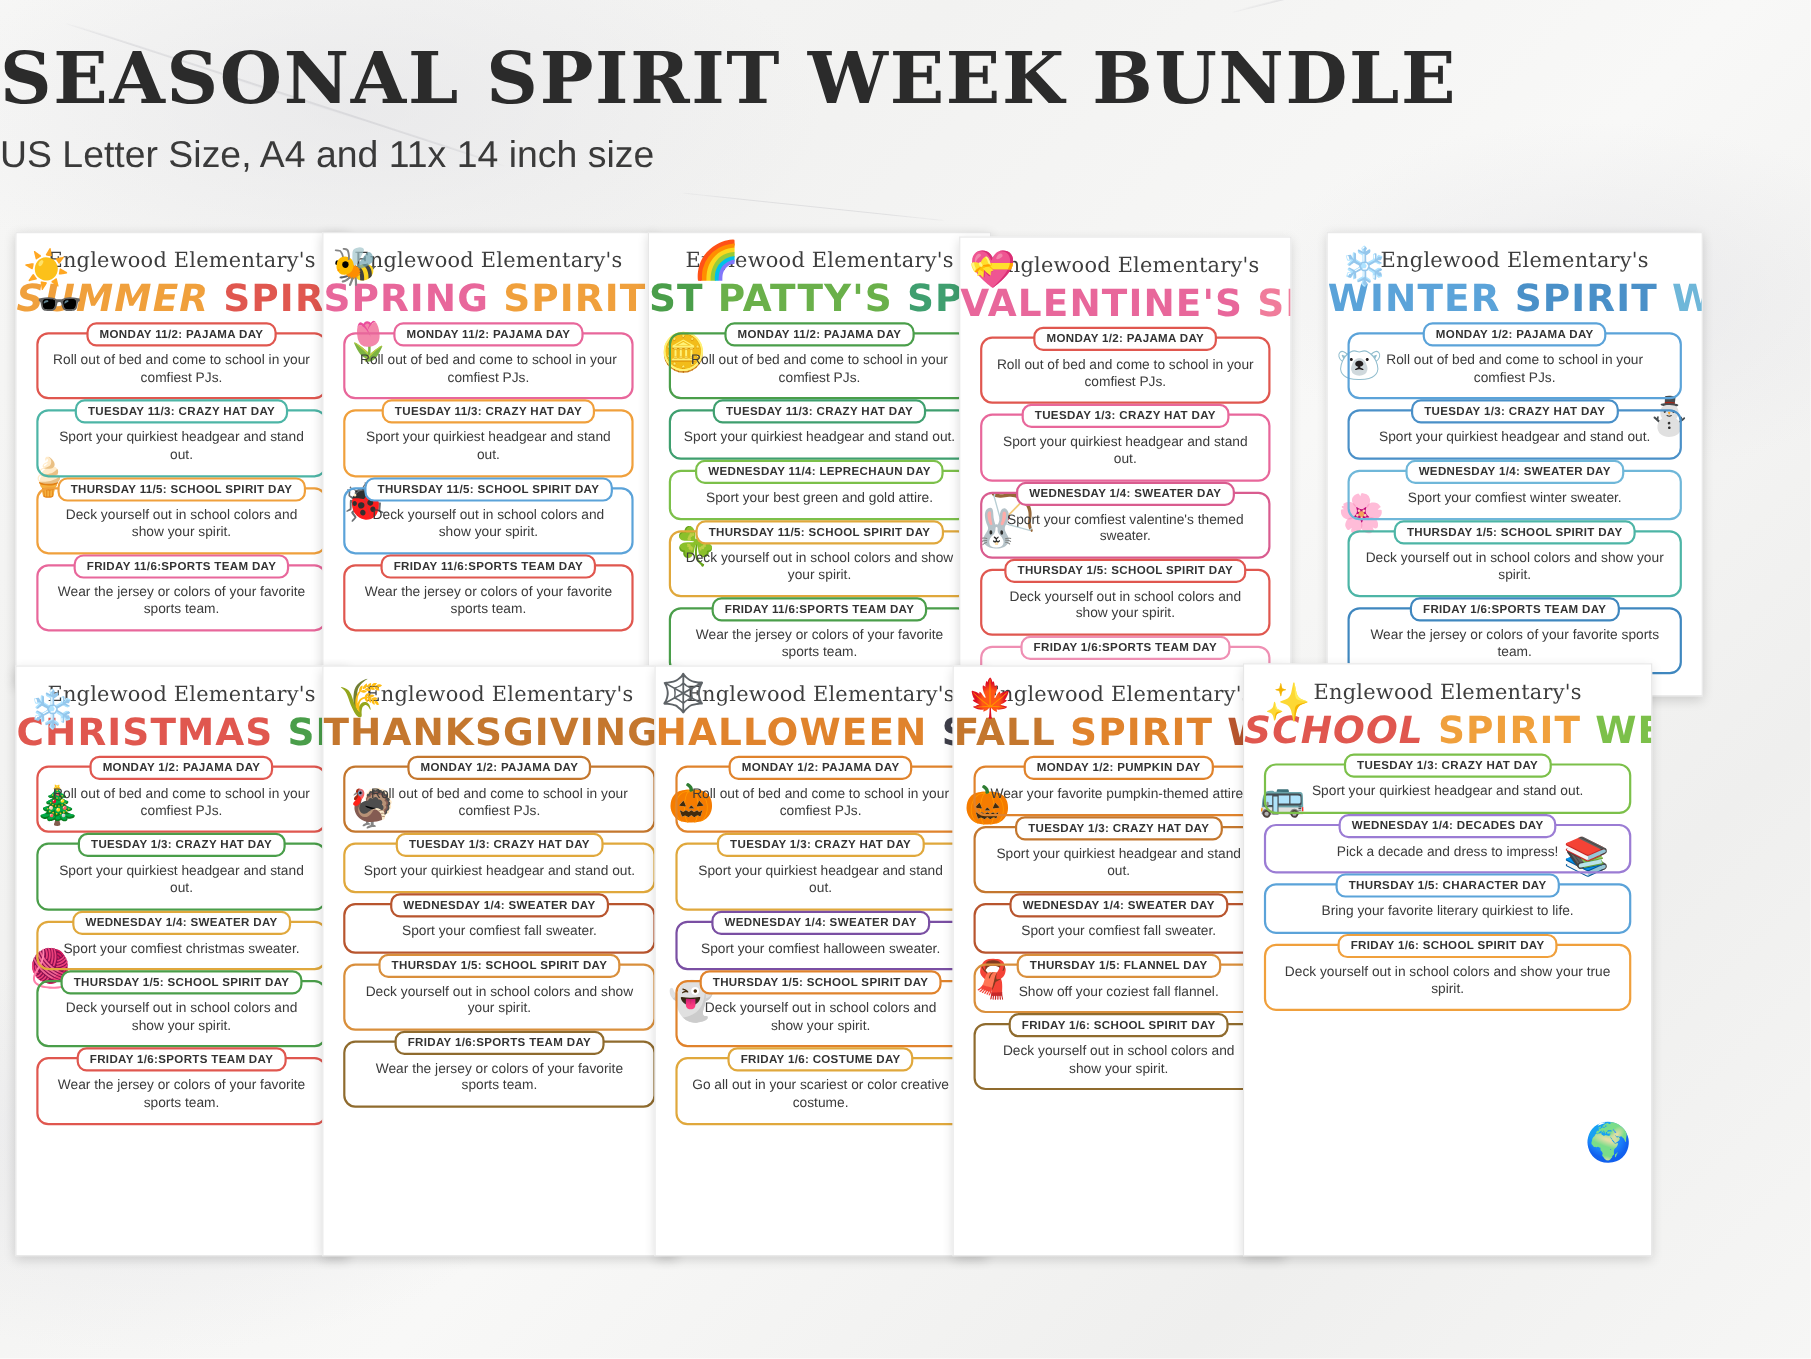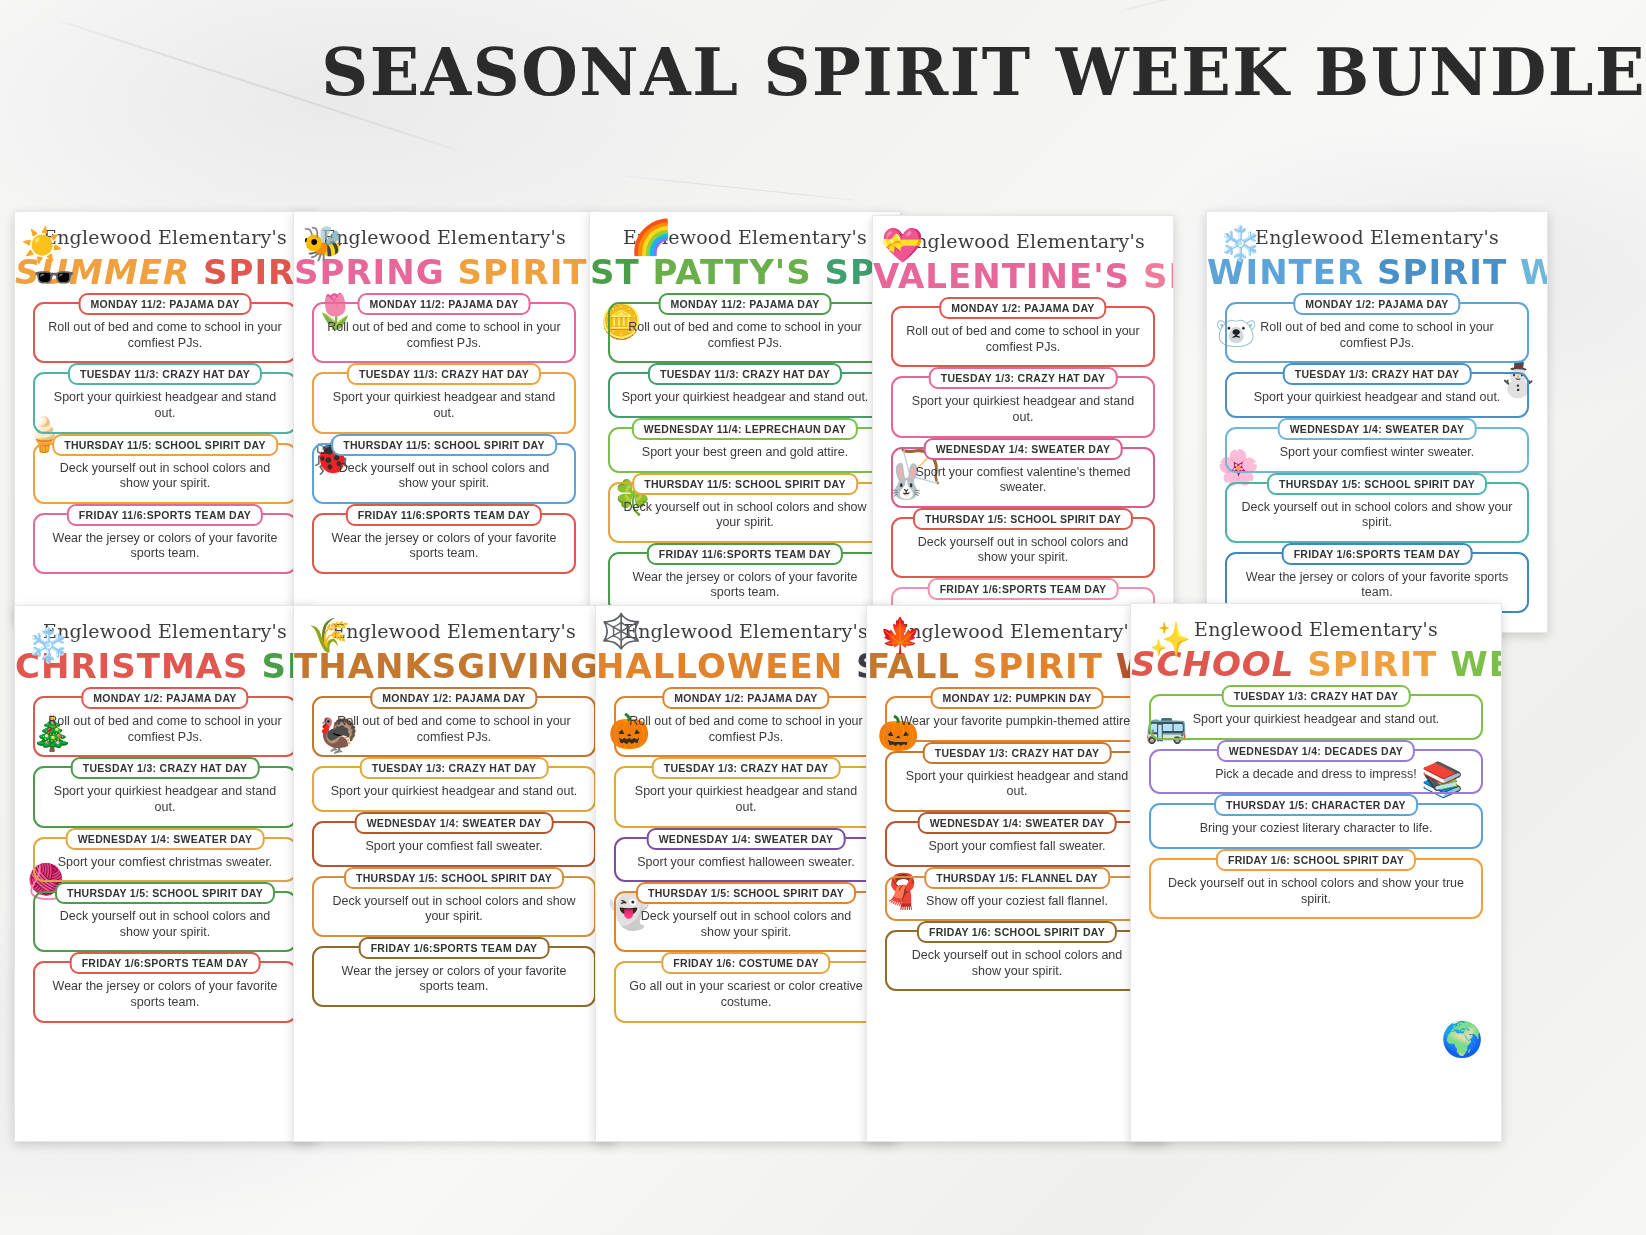--- a/index.html
+++ b/index.html
@@ -7,21 +7,21 @@
     width:1646px;height:1235px;overflow:hidden;position:relative;
     font-family:"Liberation Sans",sans-serif;
     background:
       radial-gradient(ellipse 700px 300px at 20% 8%, rgba(225,225,228,.55), rgba(0,0,0,0) 60%),
       radial-gradient(ellipse 500px 260px at 88% 22%, rgba(222,222,226,.5), rgba(0,0,0,0) 62%),
       radial-gradient(ellipse 600px 300px at 8% 85%, rgba(224,224,228,.5), rgba(0,0,0,0) 60%),
       linear-gradient(135deg,#f7f7f6 0%,#f2f2f1 30%,#f8f8f7 55%,#efefee 80%,#f6f6f5 100%);
   }
   
   .vein{position:absolute;background:rgba(180,180,186,.30);transform-origin:0 0;border-radius:50%;filter:blur(.6px);}
-  .header{position:absolute;left:0;top:38px;width:100%;text-align:right;}
+  .header{position:absolute;left:0;top:38px;width:100%;text-align:left;}
   .title{
     font-family:"DejaVu Serif",serif;font-weight:700;letter-spacing:1.5px;
     font-size:65px;color:#2b2b2b;line-height:1.05;
   }
   .subtitle{
     margin-top:16px;font-size:34px;color:#3a3a3a;font-family:"Liberation Sans",sans-serif;
   }
 
   
   .stage{position:absolute;left:0;top:205px;width:1646px;height:1030px;}
@@ -85,20 +85,21 @@
 <body>
 
 <div class="vein" style="left:60px;top:20px;width:420px;height:2px;transform:rotate(18deg);"></div>
 <div class="vein" style="left:1120px;top:10px;width:380px;height:2px;transform:rotate(-14deg);"></div>
 <div class="vein" style="left:1380px;top:300px;width:300px;height:2px;transform:rotate(72deg);"></div>
 <div class="vein" style="left:20px;top:520px;width:260px;height:2px;transform:rotate(64deg);"></div>
 <div class="vein" style="left:620px;top:175px;width:240px;height:1px;transform:rotate(6deg);"></div>
 
 <div class="header">
   <div class="title">SEASONAL SPIRIT WEEK BUNDLE</div>
+  <div class="subtitle">US Letter Size, A4 and 11x 14 inch size</div>
 </div>
 
 <div class="stage" id="stage">
     <div class="sheet" style="left: 14px; top: 6px; width: 300px; height: 410px; z-index: 1;">
       <div class="sheet-inner">
         <div class="deco" style="left: 6px; top: 16px;">☀️</div>
         <div class="deco" style="left: 18px; top: 48px;">🕶️</div>
         <div class="deco" style="left: 8px; top: 205px;">🍦</div>
         <div class="sh-title-wrap">
           <div class="sh-school">Englewood Elementary's</div>
@@ -489,21 +490,21 @@
           </div>
           <div class="row">
             <div class="rowbox" style="border-color: rgb(155, 124, 212);">
               <div class="chip" style="border-color: rgb(155, 124, 212);">WEDNESDAY 1/4: DECADES DAY</div>
               <div class="desc">Pick a decade and dress to impress!</div>
             </div>
           </div>
           <div class="row">
             <div class="rowbox" style="border-color: rgb(91, 163, 217);">
               <div class="chip" style="border-color: rgb(91, 163, 217);">THURSDAY 1/5: CHARACTER DAY</div>
-              <div class="desc">Bring your coziest literary character to life.</div>
+              <div class="desc">Bring your favorite literary quirkiest to life.</div>
             </div>
           </div>
           <div class="row">
             <div class="rowbox" style="border-color: rgb(240, 160, 60);">
               <div class="chip" style="border-color: rgb(240, 160, 60);">FRIDAY 1/6: SCHOOL SPIRIT DAY</div>
               <div class="desc">Deck yourself out in school colors and show your true spirit.</div>
             </div>
           </div>
         </div>
       </div>

